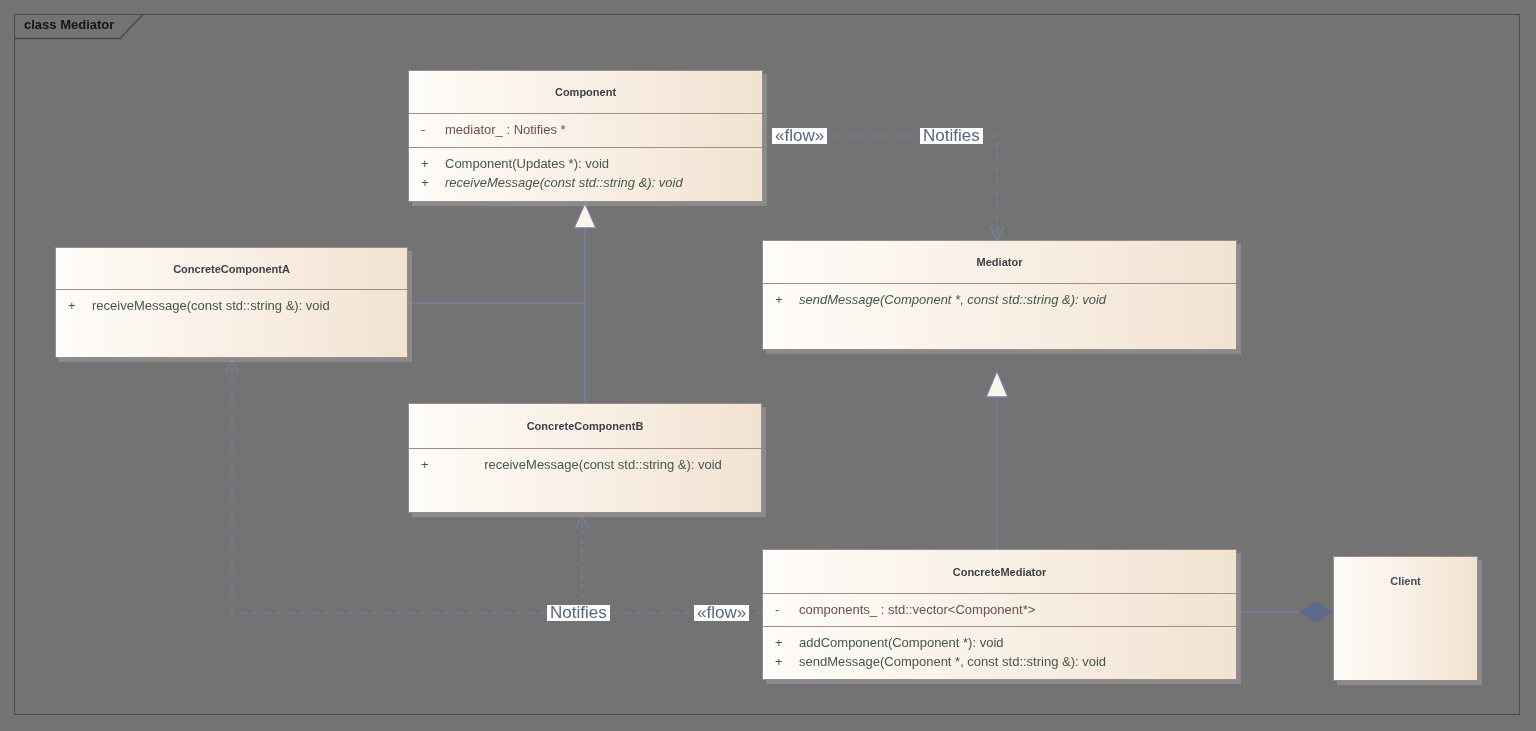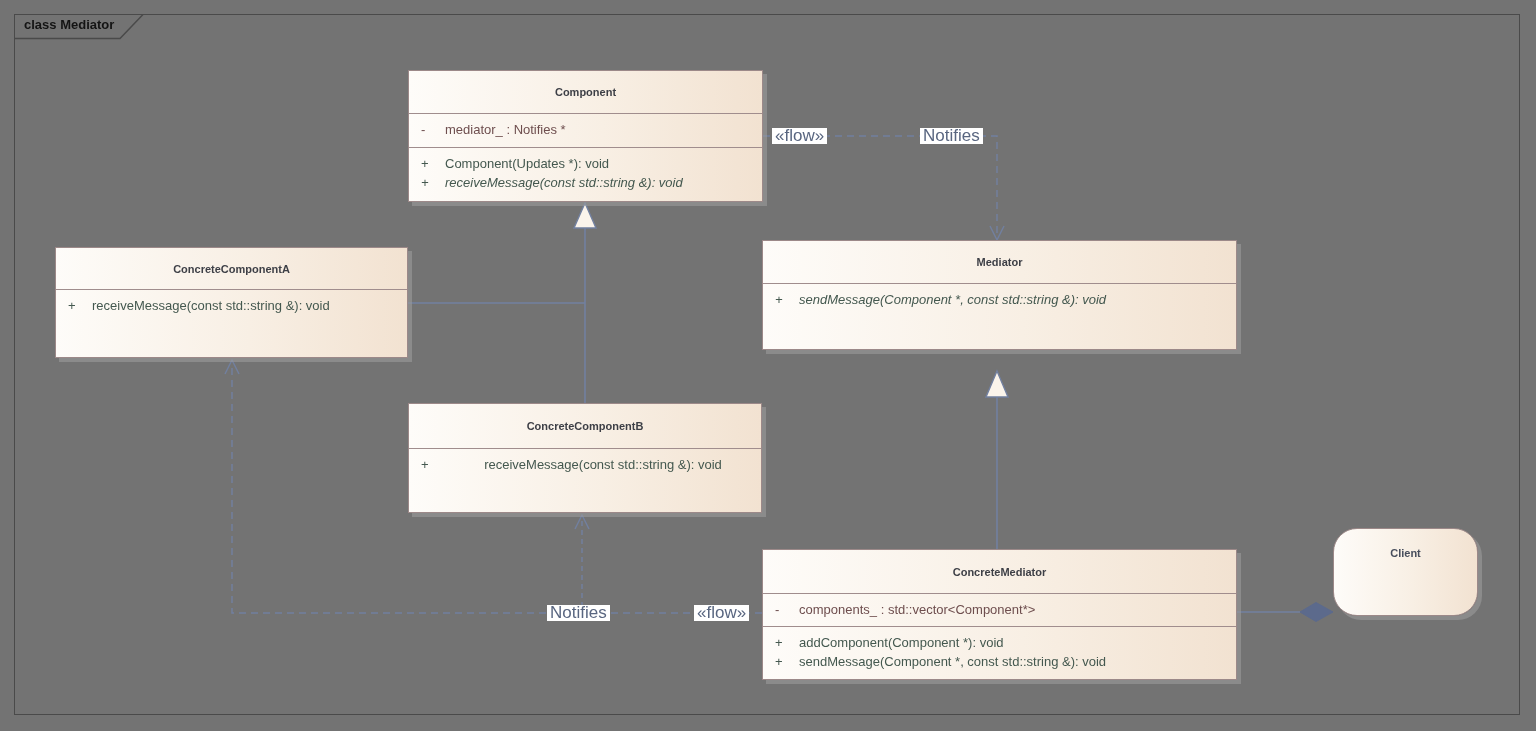--- a/index.html
+++ b/index.html
@@ -87,21 +87,21 @@
 
   #box-concretecomponentb { left: 408px; top: 403px; width: 354px; height: 110px; text-align: center; }
   #box-concretecomponentb .cls-title { height: 44px; }
   #box-concretecomponentb .ops       { height: 64px; }
 
   #box-concretemediator   { left: 762px; top: 549px; width: 475px; height: 131px; }
   #box-concretemediator .cls-title { height: 43px; }
   #box-concretemediator .attrs     { height: 33px; }
   #box-concretemediator .ops       { height: 53px; }
 
-  #box-client             { left: 1333px; top: 528px; width: 145px; height: 88px; border-radius: 24px; }
+  #box-client             { left: 1333px; top: 556px; width: 145px; height: 125px; }
   #box-client .cls-title   { height: 48px; color: #474d5c; }
 
   
   #connectors {
     position: absolute;
     left: 0; top: 0;
     width: 1536px; height: 731px;
     z-index: 2;
   }
 

